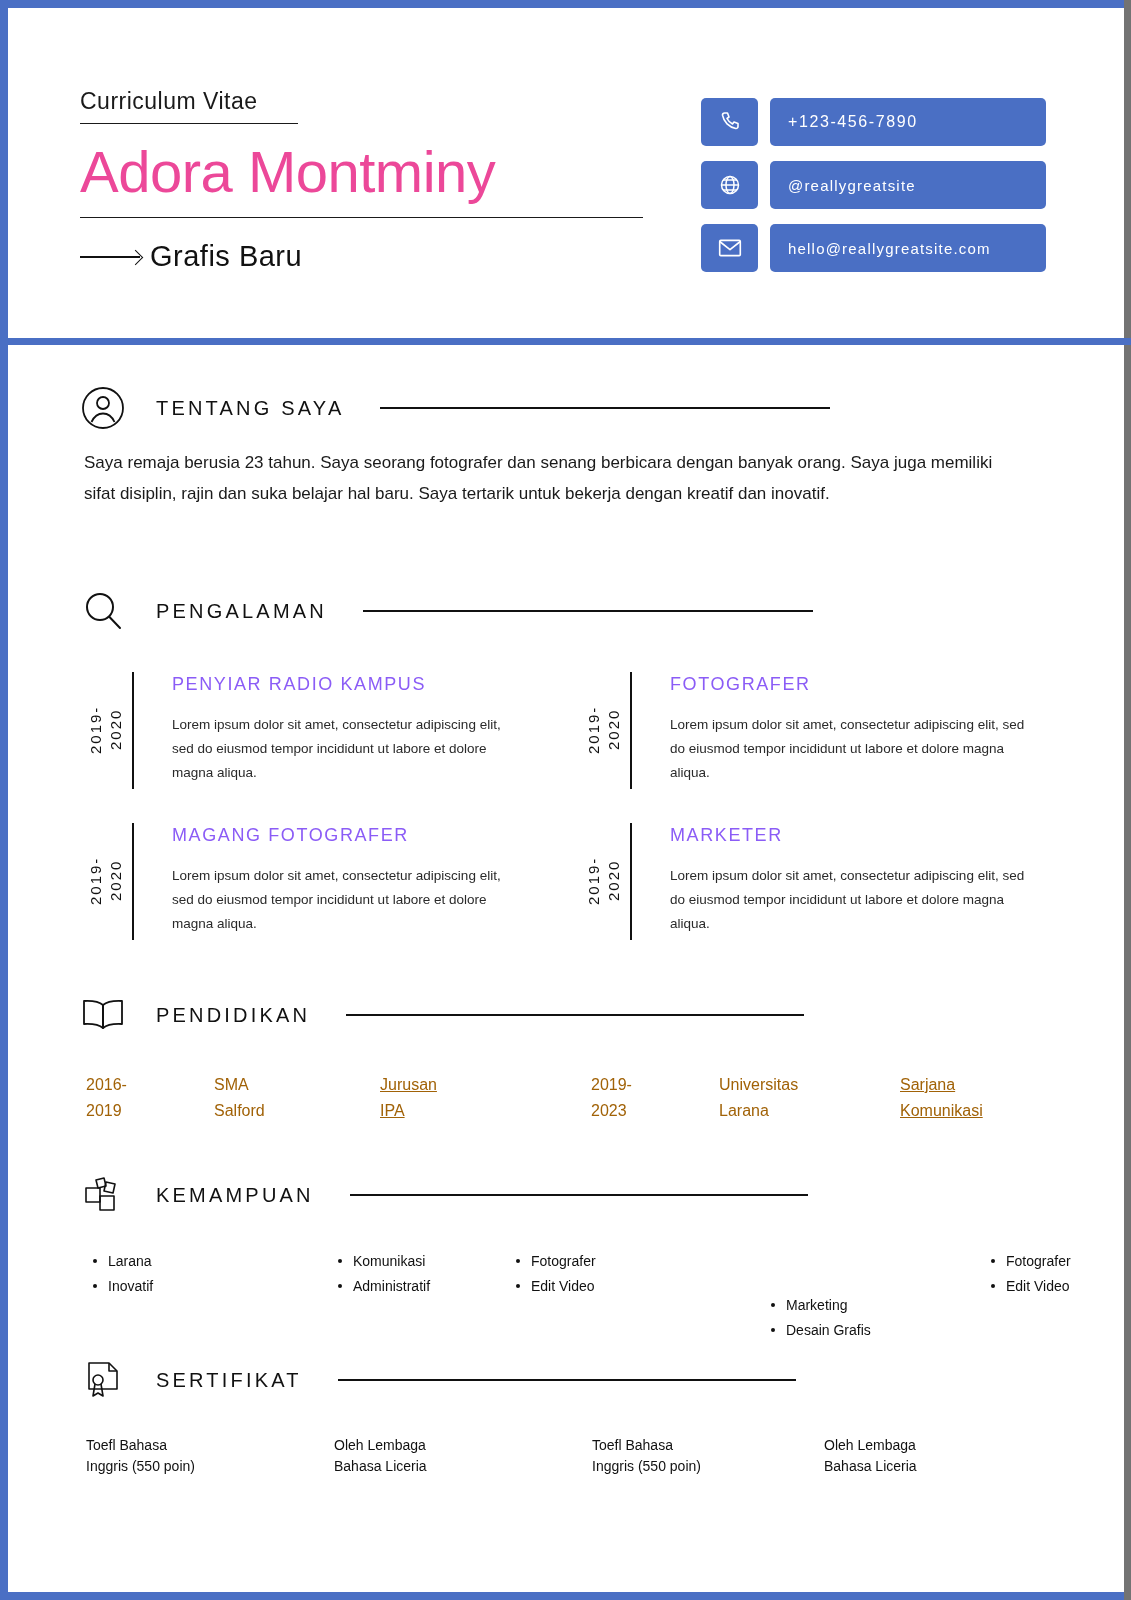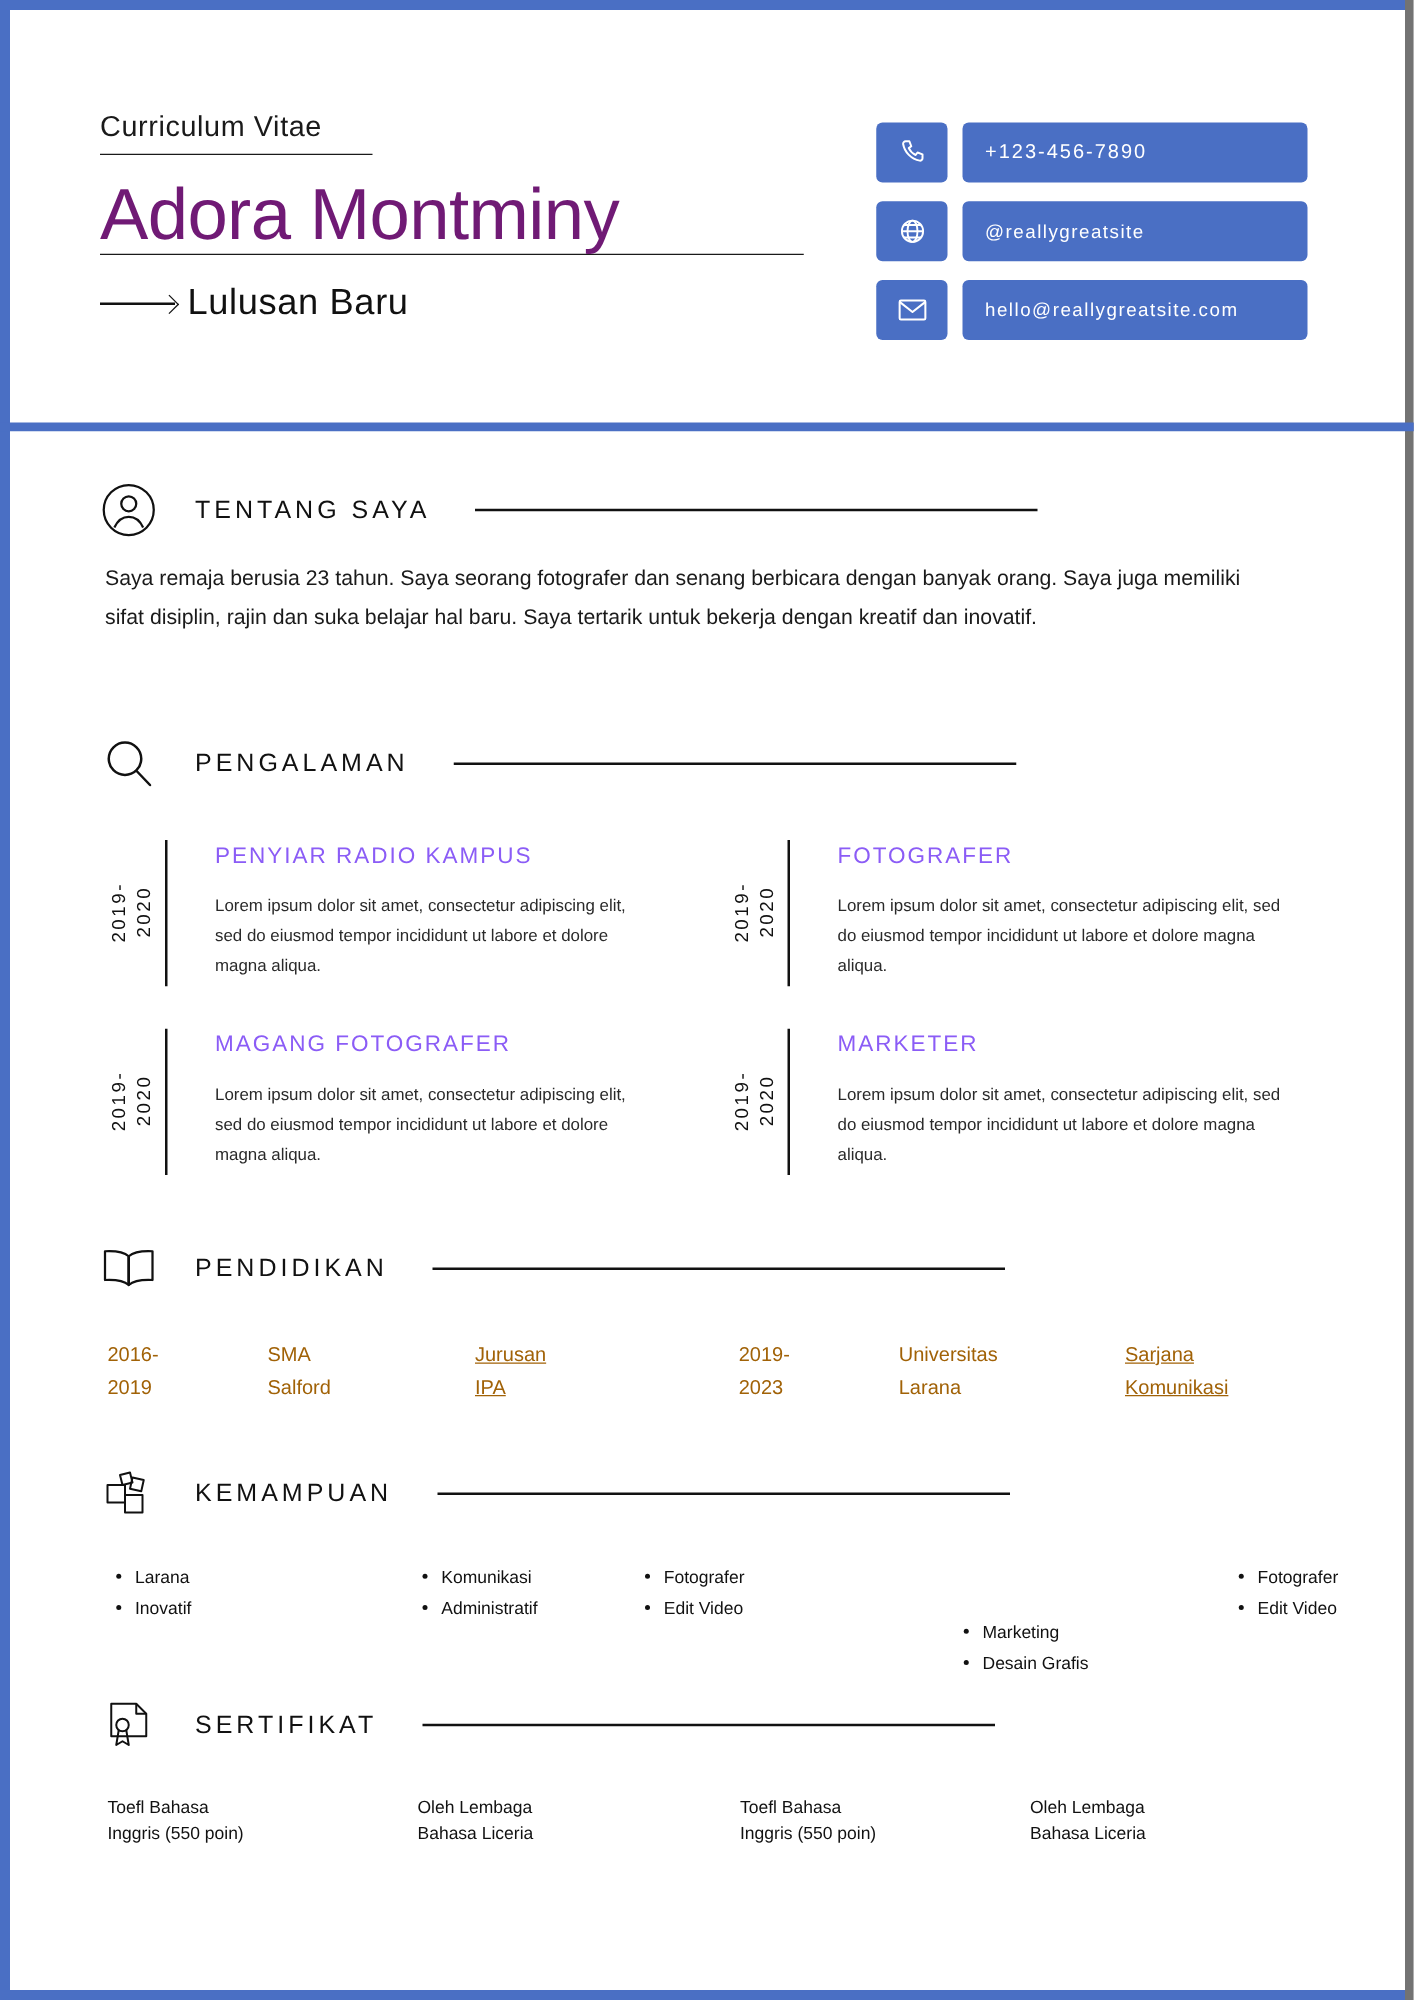--- a/index.html
+++ b/index.html
@@ -55,22 +55,23 @@
     font-weight: 400;
     padding-bottom: 8px;
     display: inline-block;
     border-bottom: 1.5px solid #1a1a1a;
     min-width: 218px;
   }
   .full-name {
     font-size: 58px;
     font-weight: 400;
     letter-spacing: -0.5px;
-    color: #701a75;
+    color: #ec4899;
     margin-top: 18px;
+    padding-bottom: 14px;
     border-bottom: 1.5px solid #1a1a1a;
     width: 563px;
     line-height: 1.05;
     white-space: nowrap;
   }
   .role-row {
     display: flex;
     align-items: center;
     margin-top: 22px;
   }
@@ -288,21 +289,21 @@
 <div class="page">
   <div class="top-bar"></div>
   <div class="bottom-bar"></div>
 
   <div class="header">
     <div class="header-left">
       <div class="cv-label">Curriculum Vitae</div>
       <div class="full-name">Adora Montminy</div>
       <div class="role-row">
         <span class="arrow"></span>
-        <span class="role-text">Lulusan Baru</span>
+        <span class="role-text">Grafis Baru</span>
       </div>
     </div>
 
     <div class="contact-list">
       <div class="contact-row">
         <span class="contact-icon">
           <svg width="24" height="24" viewBox="0 0 24 24" fill="none" stroke="#ffffff" stroke-width="1.6" stroke-linecap="round" stroke-linejoin="round">
             <path d="M6.5 3h3l1.5 4-2 1.5a12 12 0 0 0 5.5 5.5L16 12l4 1.5v3a2 2 0 0 1-2.2 2A16.5 16.5 0 0 1 4.5 5.2 2 2 0 0 1 6.5 3z"></path>
           </svg>
         </span>

